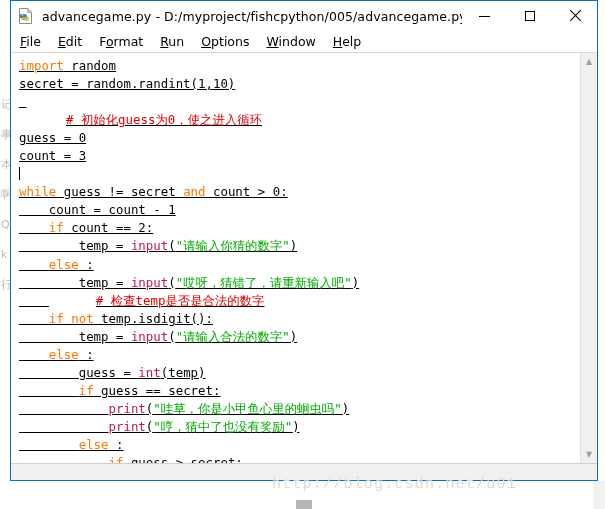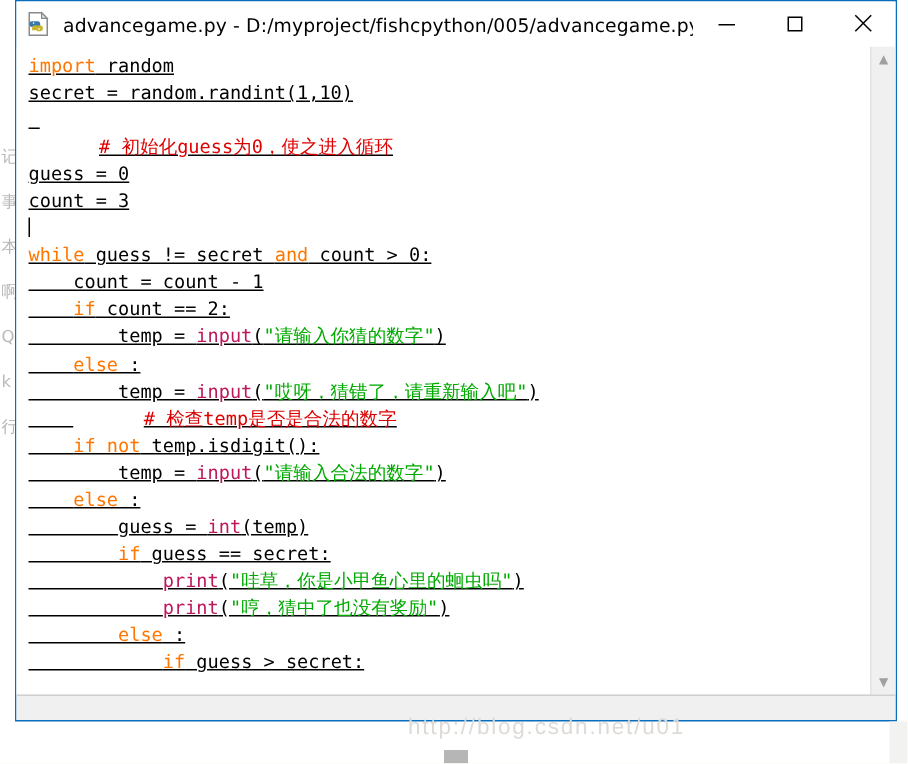--- a/index.html
+++ b/index.html
@@ -253,21 +253,21 @@
     color: #111111;
     margin-left: 14px;
     white-space: nowrap;
   }
 
   
   .watermark {
     position: absolute;
     left: 272px;
     top: 476px;
-    font-family: Liberation Sans, sans-serif;
+    font-family: Liberation Mono, monospace;
     font-size: 15px;
     color: #dedad6;
     letter-spacing: 1.2px;
     white-space: nowrap;
     user-select: none;
   }
 
   
   .corner-nub {
     position: absolute;
@@ -323,20 +323,29 @@
         </div>
         <div class="winbtn" title="Maximize">
           <span class="gl-max"></span>
         </div>
         <div class="winbtn" title="Close">
           <span class="gl-close"></span>
         </div>
       </div>
     </div>
 
+    <div class="menubar" id="menubar">
+        <div class="menuitem"><u>F</u>ile</div>
+        <div class="menuitem"><u>E</u>dit</div>
+        <div class="menuitem">F<u>o</u>rmat</div>
+        <div class="menuitem"><u>R</u>un</div>
+        <div class="menuitem"><u>O</u>ptions</div>
+        <div class="menuitem"><u>W</u>indow</div>
+        <div class="menuitem"><u>H</u>elp</div>
+      </div>
 
     <div class="editor-wrap">
       <div class="code-area">
         <div class="code" id="codeBlock"><span class="ln"><span class="kw">import</span><span> random</span></span><span class="ln"><span>secret = random.randint(1,10)</span></span><span class="ln">&nbsp;</span><span class="ln"><span class="com"># 初始化guess为0，使之进入循环</span></span><span class="ln"><span>guess = 0</span></span><span class="ln"><span>count = 3</span></span><span class="ln"><span class="caret"></span></span><span class="ln"><span class="kw">while</span><span> guess != secret </span><span class="kw">and</span><span> count &gt; 0:</span></span><span class="ln"><span>    count = count - 1</span></span><span class="ln"><span>    </span><span class="kw">if</span><span> count == 2:</span></span><span class="ln"><span>        temp = </span><span class="bi">input</span><span>(</span><span class="str">"请输入你猜的数字"</span><span>)</span></span><span class="ln"><span>    </span><span class="kw">else</span><span> :</span></span><span class="ln"><span>        temp = </span><span class="bi">input</span><span>(</span><span class="str">"哎呀，猜错了，请重新输入吧"</span><span>)</span></span><span class="ln"><span>    </span><span class="com"># 检查temp是否是合法的数字</span></span><span class="ln"><span>    </span><span class="kw">if not</span><span> temp.isdigit():</span></span><span class="ln"><span>        temp = </span><span class="bi">input</span><span>(</span><span class="str">"请输入合法的数字"</span><span>)</span></span><span class="ln"><span>    </span><span class="kw">else</span><span> :</span></span><span class="ln"><span>        guess = </span><span class="bi">int</span><span>(temp)</span></span><span class="ln"><span>        </span><span class="kw">if</span><span> guess == secret:</span></span><span class="ln"><span>            </span><span class="bi">print</span><span>(</span><span class="str">"哇草，你是小甲鱼心里的蛔虫吗"</span><span>)</span></span><span class="ln"><span>            </span><span class="bi">print</span><span>(</span><span class="str">"哼，猜中了也没有奖励"</span><span>)</span></span><span class="ln"><span>        </span><span class="kw">else</span><span> :</span></span><span class="ln"><span>            </span><span class="kw">if</span><span> guess &gt; secret:</span></span></div>
       </div>
       <div class="vscroll">
         <div class="arrow">▲</div>
         <div class="track"></div>
         <div class="arrow">▼</div>
       </div>

